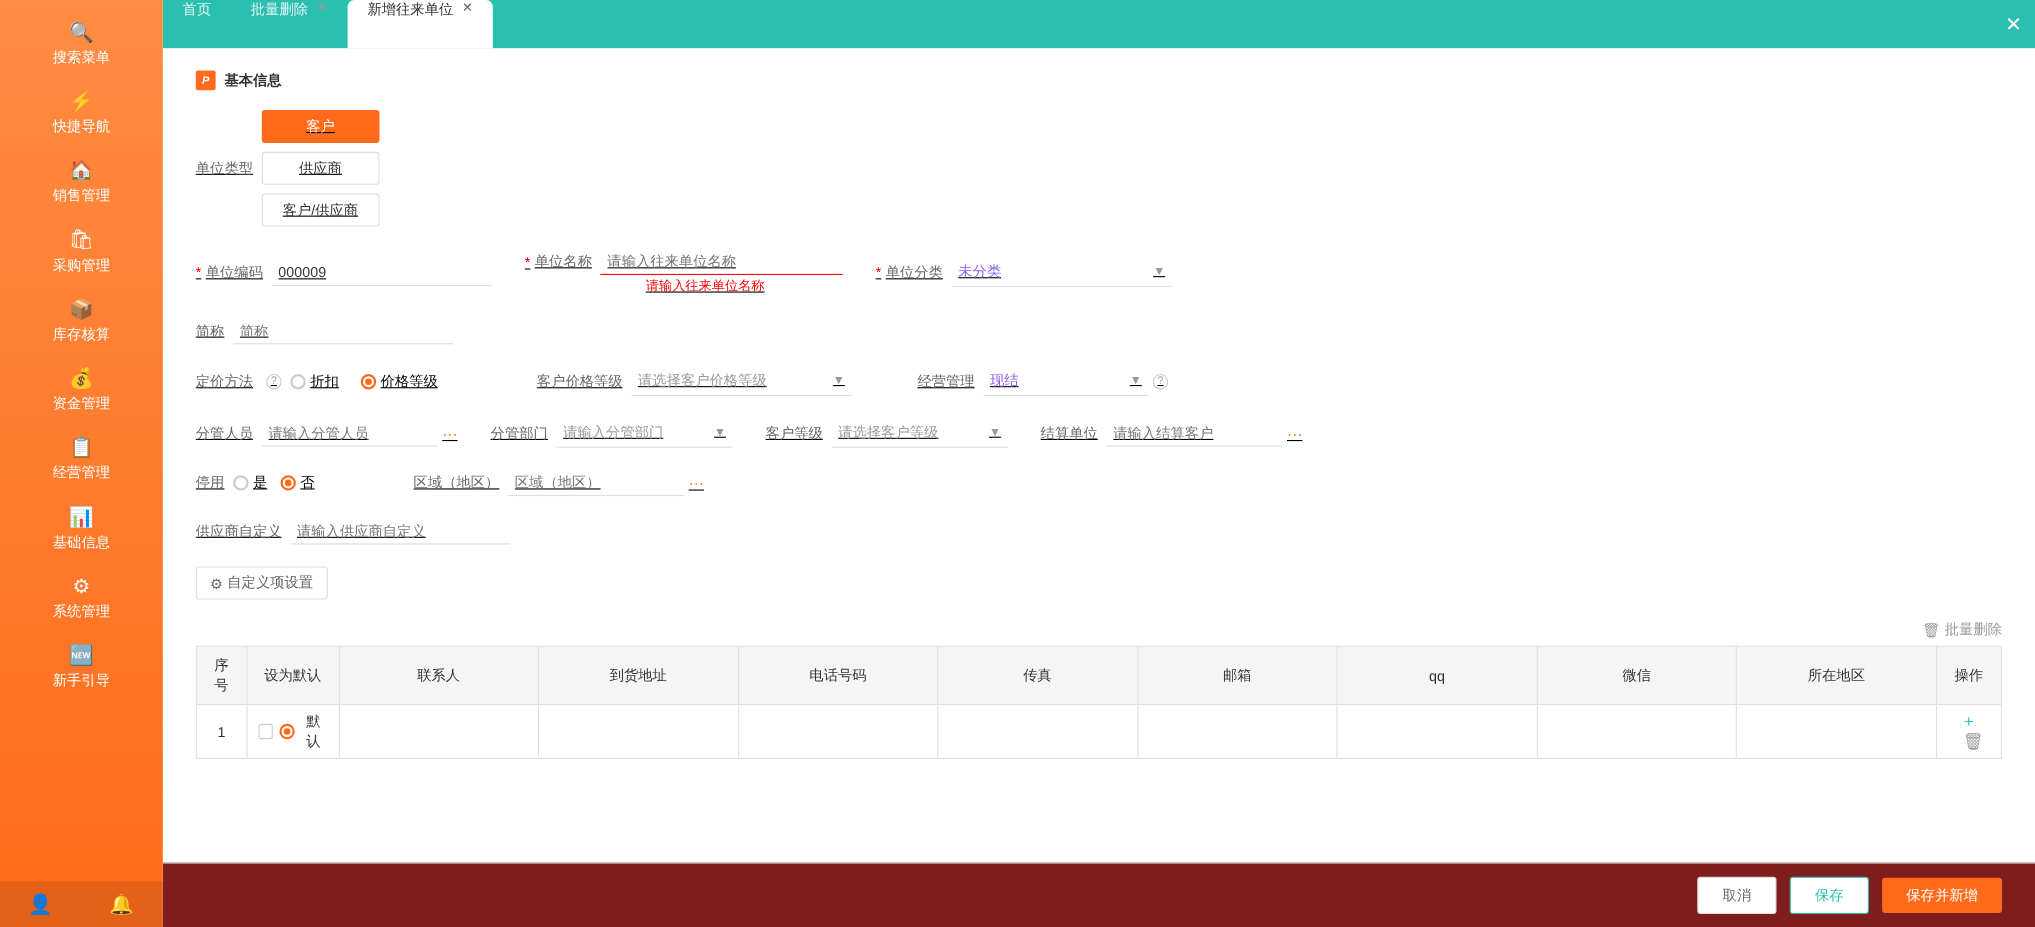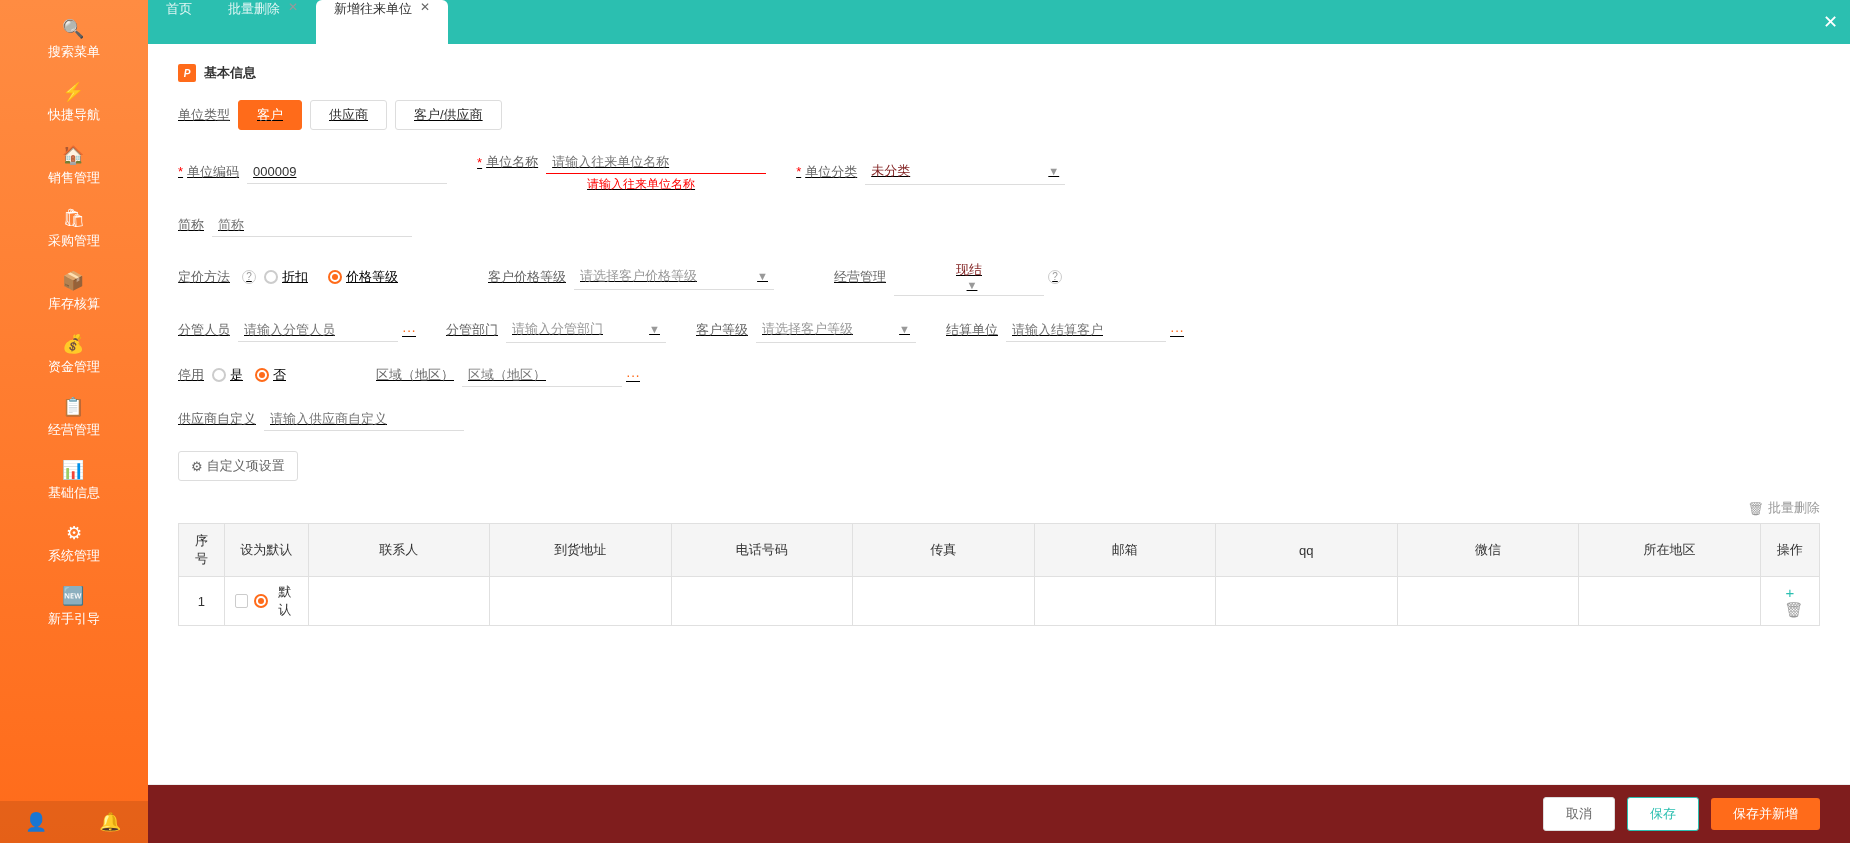--- a/index.html
+++ b/index.html
@@ -151,21 +151,21 @@
     }
     .form-input.error { border-bottom-color: #f00; }
     .error-msg {
       color: #f00;
       font-size: 12px;
       margin-top: 2px;
       display: block;
     }
 
     
-    .type-btn-group { display: flex; gap: 8px; }
+    .type-btn-group { display: flex; gap: 8px; flex-direction: column; }
     .type-btn {
       padding: 5px 18px;
       border: 1px solid #ddd;
       border-radius: 3px;
       cursor: pointer;
       font-size: 13px;
       background: #fff;
       color: #333;
     }
     .type-btn.active {
@@ -180,21 +180,21 @@
       align-items: center;
       border: none;
       border-bottom: 1px solid #ddd;
       padding: 4px 6px;
       font-size: 13px;
       color: #333;
       cursor: pointer;
       min-width: 150px;
     }
     .form-select .select-text { flex: 1; color: #999; }
-    .form-select .select-text.has-value { color: #7f1d1d; }
+    .form-select .select-text.has-value { color: #8b5cf6; }
     .chevron { color: #999; margin-left: 6px; font-size: 11px; }
 
     
     .radio-group { display: flex; align-items: center; gap: 12px; }
     .radio-item { display: flex; align-items: center; gap: 4px; cursor: pointer; }
     .radio-circle {
       width: 14px; height: 14px;
       border-radius: 50%;
       border: 2px solid #ccc;
       display: flex; align-items: center; justify-content: center;
@@ -469,21 +469,21 @@
       </div>
       <div class="form-item" style="margin-left:60px;">
         <span class="form-label">客户价格等级</span>
         <div class="form-select" style="width:200px;">
           <span class="select-text">请选择客户价格等级</span>
           <span class="chevron">▼</span>
         </div>
       </div>
       <div class="form-item" style="margin-left:30px;">
         <span class="form-label">经营管理</span>
-        <div class="form-select" style="width:150px;flex-direction:column;">
+        <div class="form-select" style="width:150px;">
           <span class="select-text has-value">现结</span>
           <span class="chevron">▼</span>
         </div>
         <span class="question-icon">?</span>
       </div>
     </div>
 
     <div class="form-row">
       <div class="form-item">
         <span class="form-label">分管人员</span>

